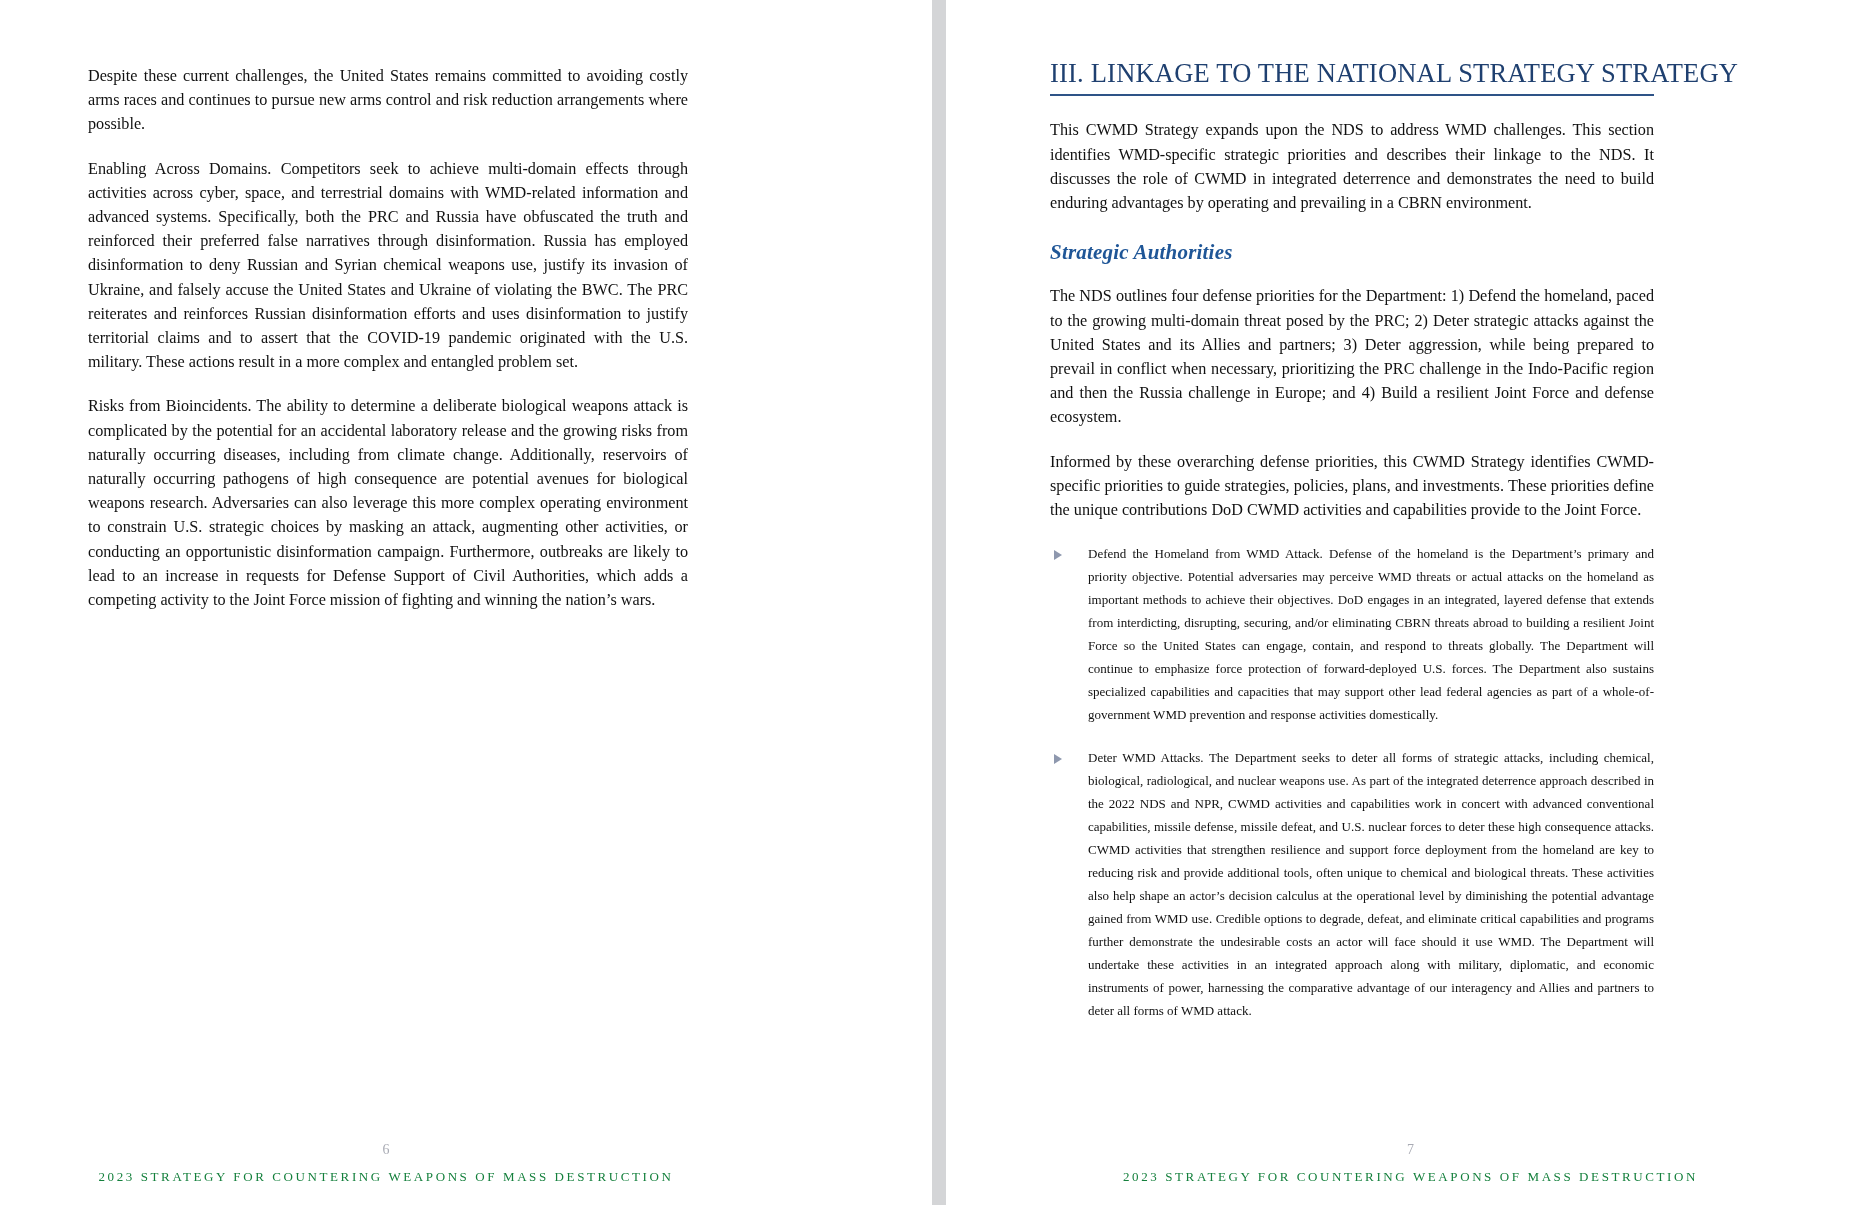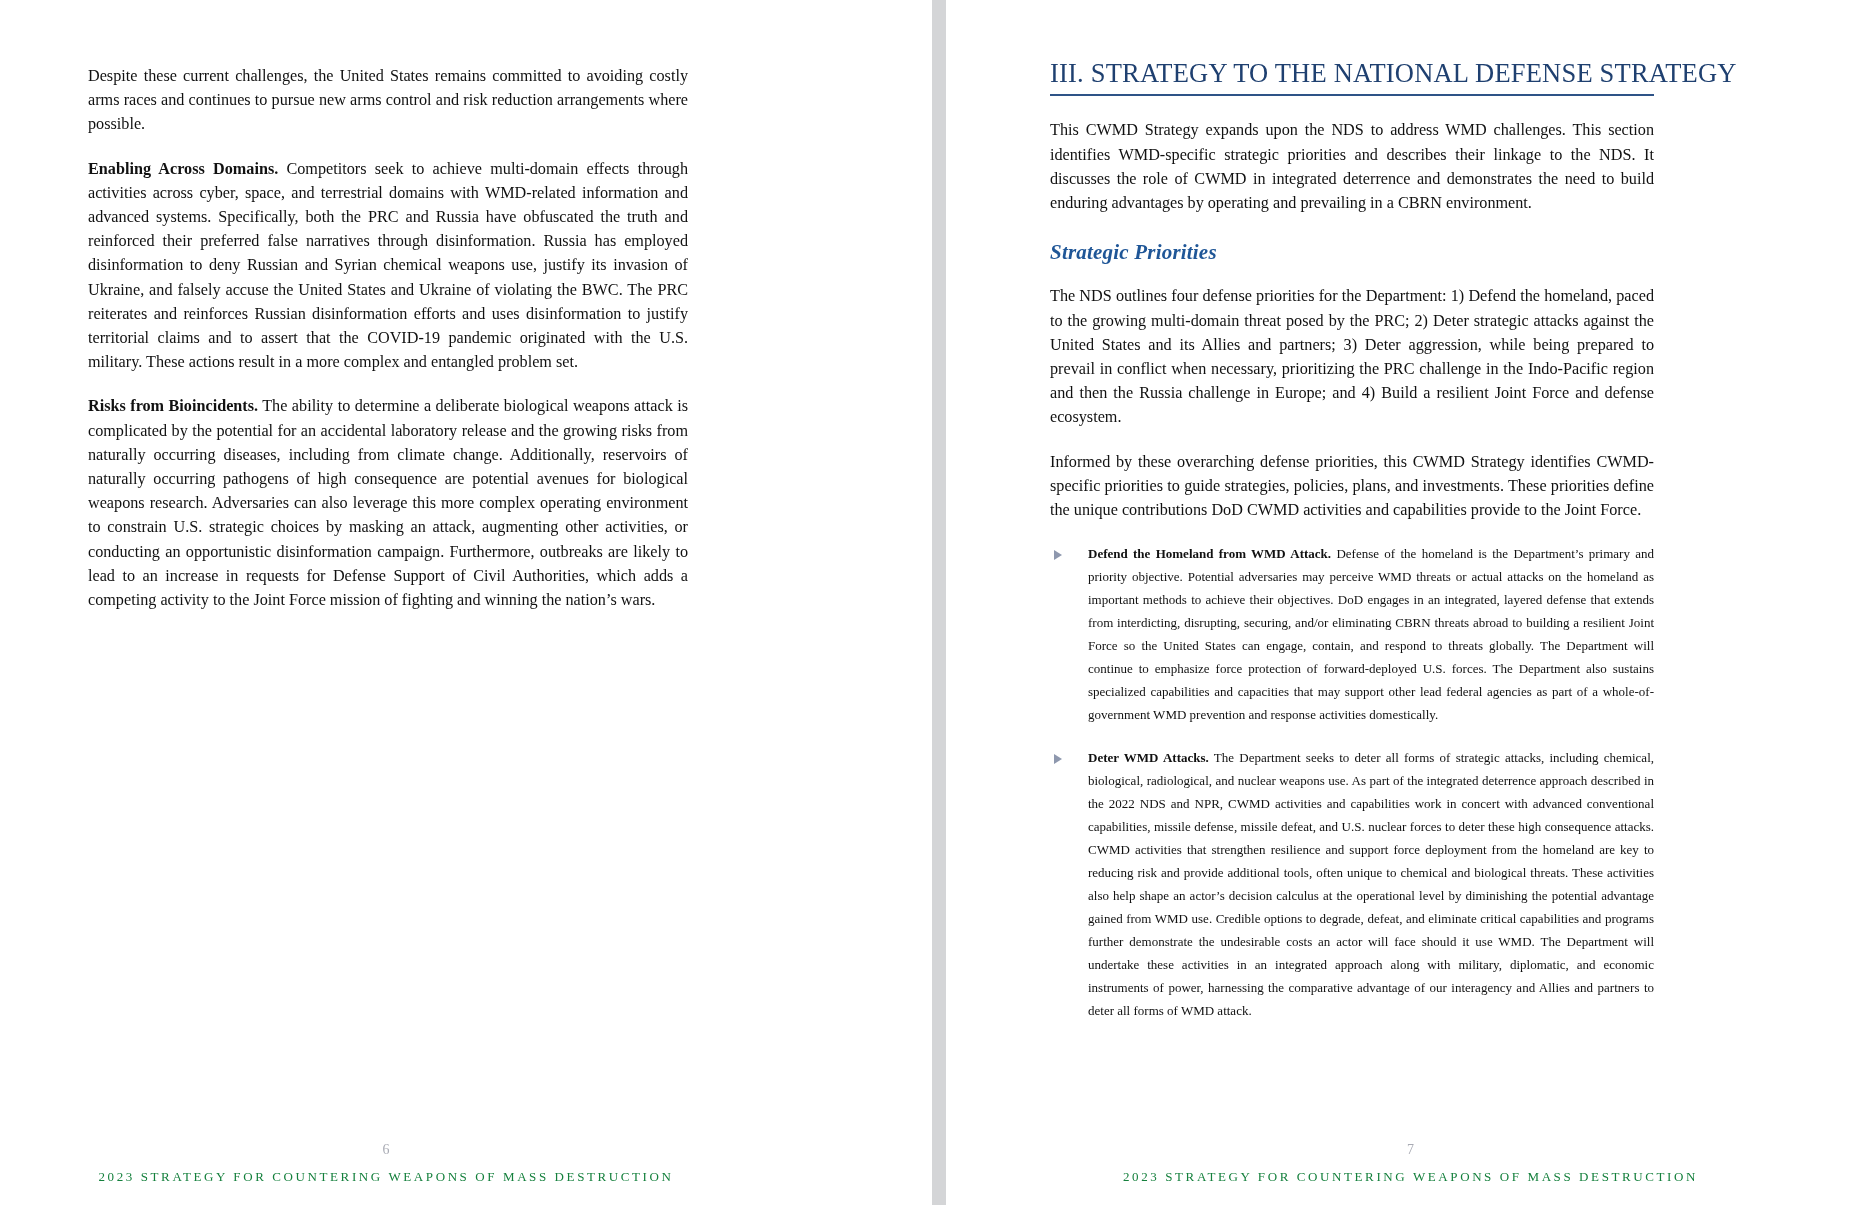--- a/index.html
+++ b/index.html
@@ -55,21 +55,21 @@
   p.body {
     margin: 0 0 20px 0;
     font-size: 16.2px;
     line-height: 24.2px;
     text-align: justify;
     text-justify: inter-word;
     hyphens: none;
   }
   p.body:last-child { margin-bottom: 0; }
 
-  .lead { font-weight: bold; }
+  .lead { font-weight: normal; }
 
   
   .left-body { position: absolute; top: 64px; left: 0; width: 600px; }
 
   
   .right-body { position: absolute; top: 58px; left: 0; width: 604px; }
 
   h1.section-title {
     margin: 0;
     padding: 0 0 6px 0;
@@ -177,27 +177,27 @@
       <div class="folio">6</div>
       <div class="running-foot">2023 STRATEGY FOR COUNTERING WEAPONS OF MASS DESTRUCTION</div>
     </div>
   </div>
 
   <div class="page page-right">
     <div class="content">
 
       <div class="right-body">
 
-        <h1 class="section-title">III. STRATEGY TO THE NATIONAL DEFENSE STRATEGY</h1>
+        <h1 class="section-title">III. LINKAGE TO THE NATIONAL STRATEGY STRATEGY</h1>
 
         <div class="after-title"></div>
 
         <p class="body"><span>This CWMD Strategy expands upon the NDS to address WMD challenges. This section identifies WMD-specific strategic priorities and describes their linkage to the NDS. It discusses the role of CWMD in integrated deterrence and demonstrates the need to build enduring advantages by operating and prevailing in a CBRN environment.</span></p>
 
-        <h2 class="sub-title">Strategic Priorities</h2>
+        <h2 class="sub-title">Strategic Authorities</h2>
 
         <p class="body"><span>The NDS outlines four defense priorities for the Department: 1) Defend the homeland, paced to the growing multi-domain threat posed by the PRC; 2) Deter strategic attacks against the United States and its Allies and partners; 3) Deter aggression, while being prepared to prevail in conflict when necessary, prioritizing the PRC challenge in the Indo-Pacific region and then the Russia challenge in Europe; and 4) Build a resilient Joint Force and defense ecosystem.</span></p>
 
         <p class="body"><span>Informed by these overarching defense priorities, this CWMD Strategy identifies CWMD-specific priorities to guide strategies, policies, plans, and investments. These priorities define the unique contributions DoD CWMD activities and capabilities provide to the Joint Force.</span></p>
 
         <ul class="bullets">
 
           <li>
             <span class="bullet-marker"></span>
             <span class="bullet-text"><span class="lead">Defend the Homeland from WMD Attack.</span><span> Defense of the homeland is the Department’s primary and priority objective. Potential adversaries may perceive WMD threats or actual attacks on the homeland as important methods to achieve their objectives. DoD engages in an integrated, layered defense that extends from interdicting, disrupting, securing, and/or eliminating CBRN threats abroad to building a resilient Joint Force so the United States can engage, contain, and respond to threats globally. The Department will continue to emphasize force protection of forward-deployed U.S. forces. The Department also sustains specialized capabilities and capacities that may support other lead federal agencies as part of a whole-of-government WMD prevention and response activities domestically.</span></span>

